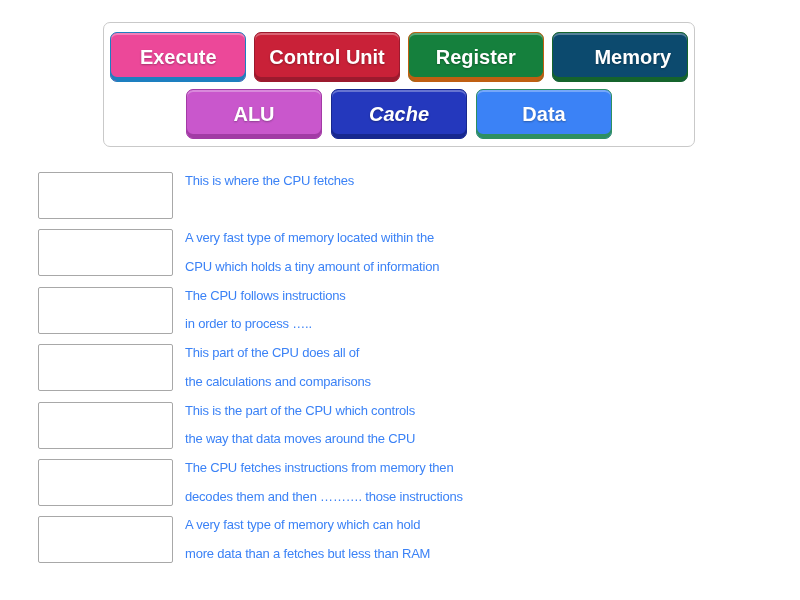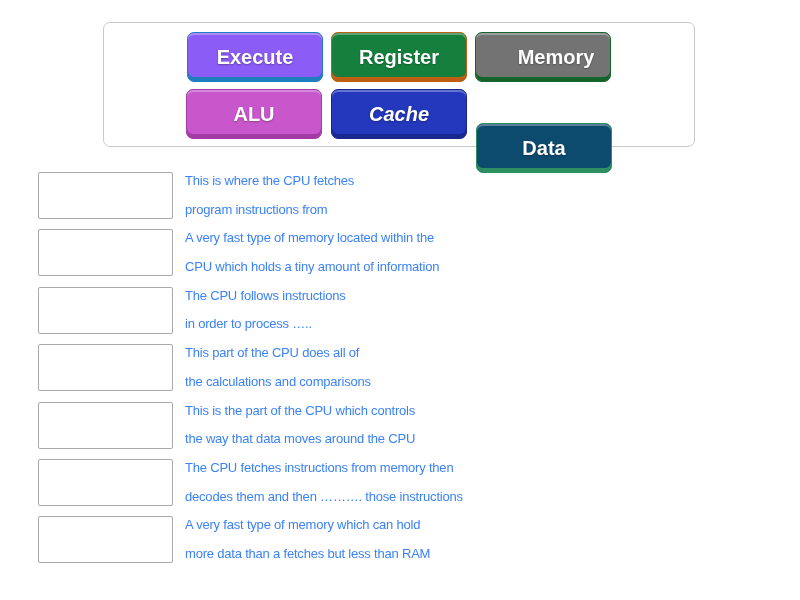--- a/index.html
+++ b/index.html
@@ -39,50 +39,52 @@
   .clue {
     margin-left:12px; font-size:13px; line-height:28.6px;
     color:#3b82f6; white-space:nowrap; letter-spacing:-0.2px;
   }
 </style>
 </head>
 <body>
 
 <div class="bank">
   <div class="bank-row">
-    <div class="tile" style="background: #8b5cf6; border-color: rgb(29, 127, 192); box-shadow: rgba(255, 255, 255, 0.3) 0px 2px 0px inset, rgb(29, 127, 192) 0px -4px 0px inset;">
+    <div class="tile" style="background: #ec4899; border-color: rgb(29, 127, 192); box-shadow: rgba(255, 255, 255, 0.3) 0px 2px 0px inset, rgb(29, 127, 192) 0px -4px 0px inset;">
       <span>Execute</span>
+    </div>
+    <div class="tile" style="background: rgb(201, 33, 56); border-color: rgb(156, 26, 46); box-shadow: rgba(255, 255, 255, 0.3) 0px 2px 0px inset, rgb(156, 26, 46) 0px -4px 0px inset;">
+      <span>Control Unit</span>
     </div>
     <div class="tile" style="background: #15803d; border-color: rgb(192, 95, 18); box-shadow: rgba(255, 255, 255, 0.3) 0px 2px 0px inset, rgb(192, 95, 18) 0px -4px 0px inset;">
       <span>Register</span>
     </div>
-    <div class="tile" style="background: #737373; border-color: rgb(21, 100, 44); box-shadow: rgba(255, 255, 255, 0.3) 0px 2px 0px inset, rgb(21, 100, 44) 0px -4px 0px inset; padding-left: 40px;">
+    <div class="tile" style="background: #0c4a6e; border-color: rgb(21, 100, 44); box-shadow: rgba(255, 255, 255, 0.3) 0px 2px 0px inset, rgb(21, 100, 44) 0px -4px 0px inset; padding-left: 40px;">
       <span>Memory</span>
     </div>
   </div>
   <div class="bank-row">
     <div class="tile" style="background: rgb(201, 87, 204); border-color: rgb(162, 59, 165); box-shadow: rgba(255, 255, 255, 0.3) 0px 2px 0px inset, rgb(162, 59, 165) 0px -4px 0px inset;">
       <span>ALU</span>
     </div>
     <div class="tile" style="background: rgb(36, 56, 189); border-color: rgb(23, 40, 143); box-shadow: rgba(255, 255, 255, 0.3) 0px 2px 0px inset, rgb(23, 40, 143) 0px -4px 0px inset; font-style: italic;">
       <span>Cache</span>
     </div>
-    <div class="tile" style="background: #0c4a6e; border-color: rgb(46, 143, 97); box-shadow: rgba(255, 255, 255, 0.3) 0px 2px 0px inset, rgb(46, 143, 97) 0px -4px 0px inset; margin-top: 34px;">
+    <div class="tile" style="background: #3b82f6; border-color: rgb(46, 143, 97); box-shadow: rgba(255, 255, 255, 0.3) 0px 2px 0px inset, rgb(46, 143, 97) 0px -4px 0px inset;">
       <span>Data</span>
     </div>
   </div>
 </div>
 
 <div class="clues">
 
   <div class="mrow">
     <div class="slot"></div>
     <div class="clue">
       <span>This is where the CPU fetches</span><br>
-      <span>program instructions from</span>
     </div>
   </div>
 
   <div class="mrow">
     <div class="slot"></div>
     <div class="clue">
       <span>A very fast type of memory located within the</span><br>
       <span>CPU which holds a tiny amount of information</span>
     </div>
   </div>

